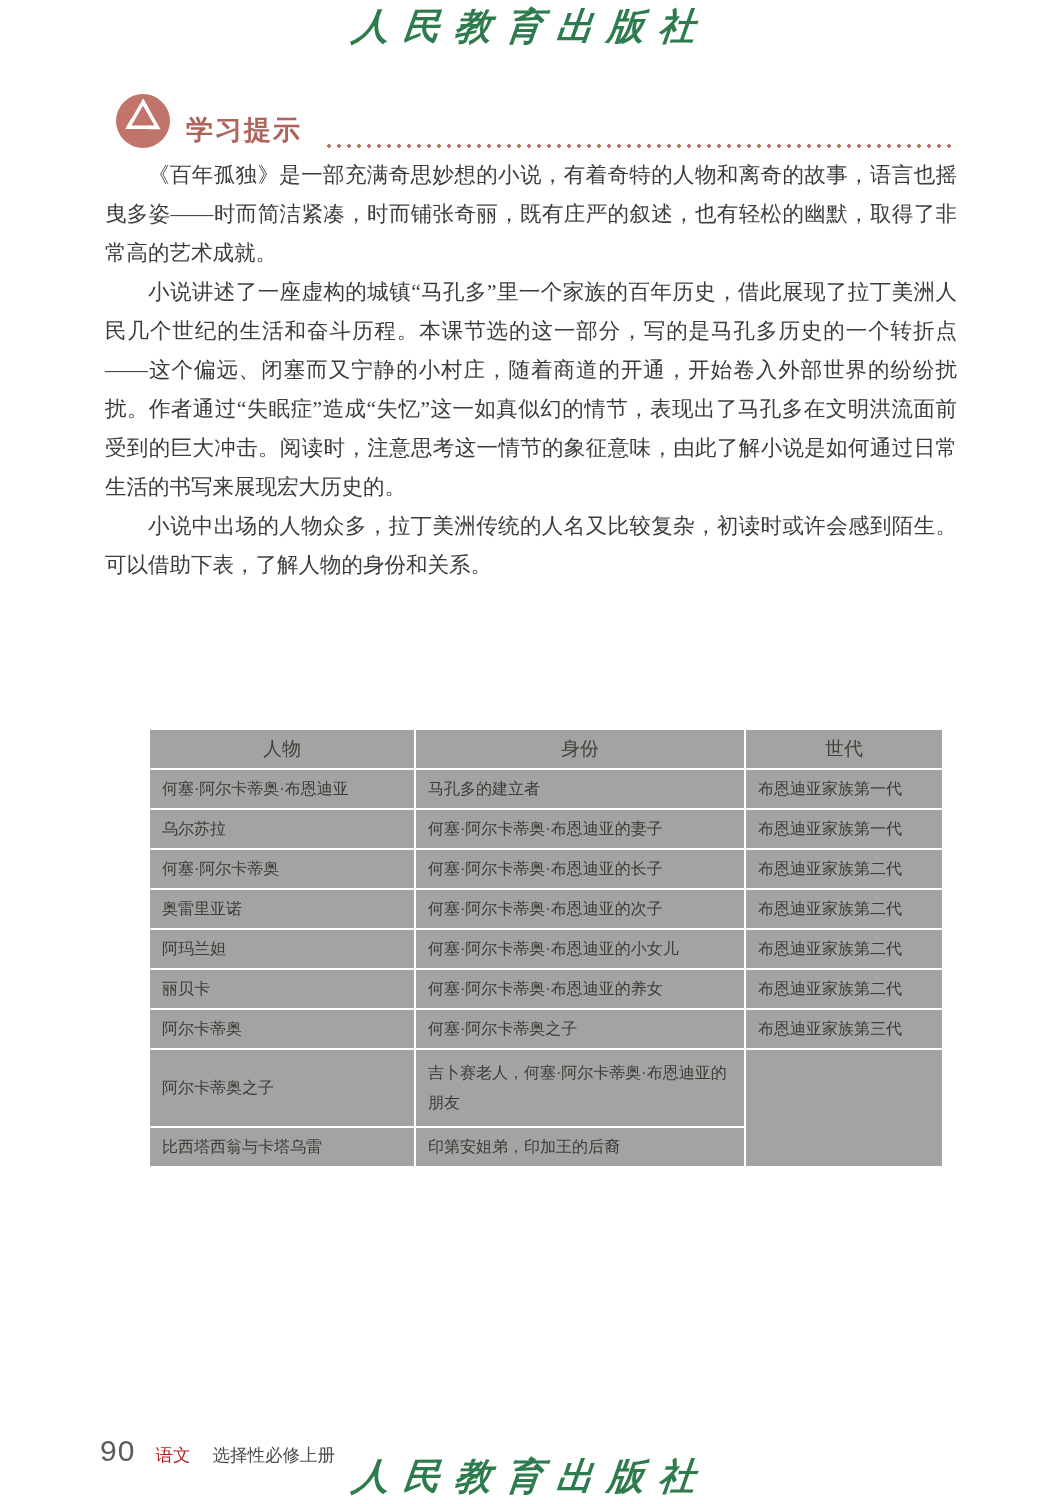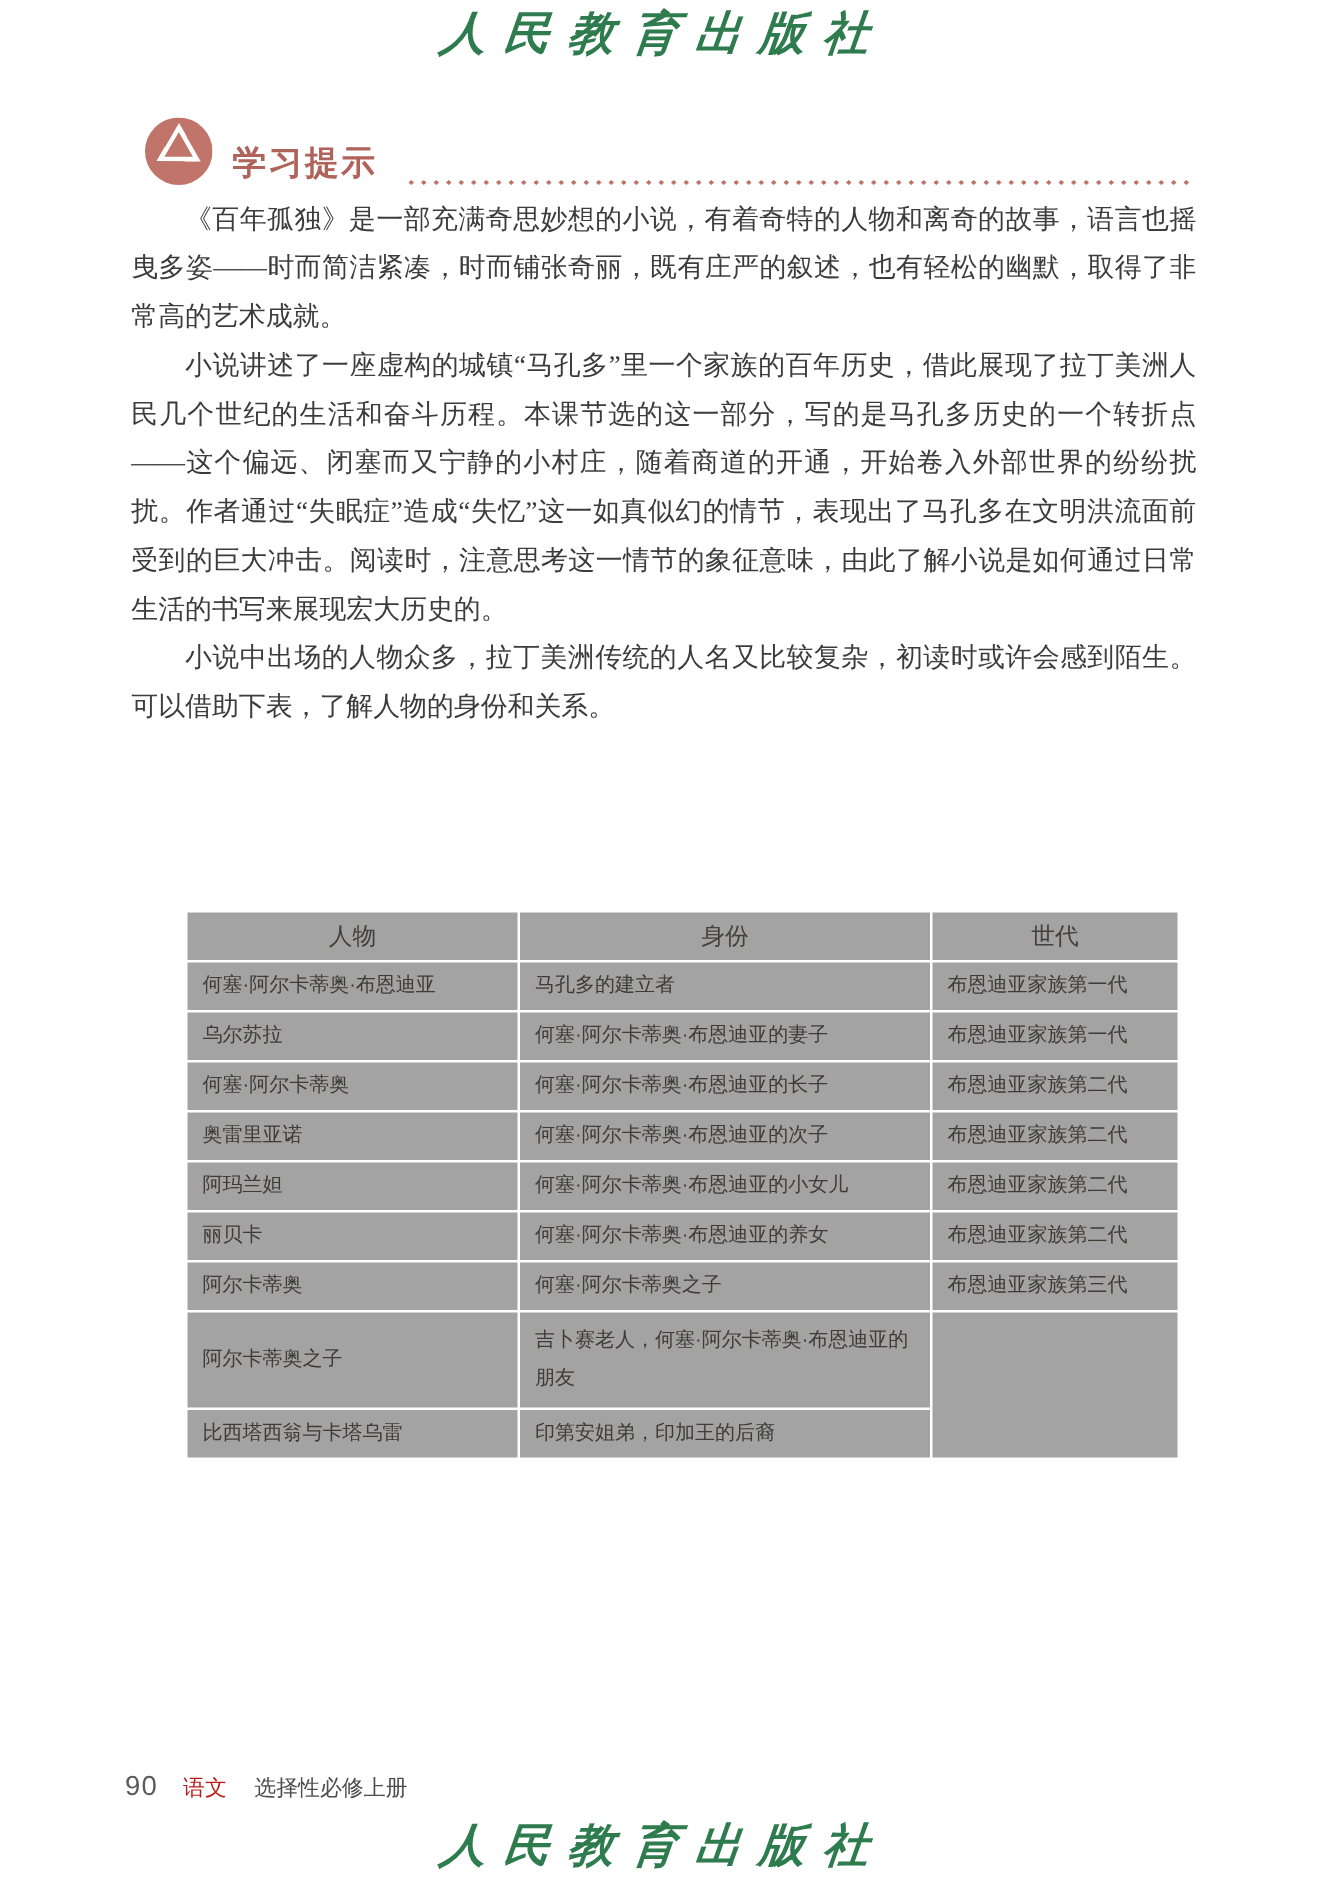--- a/index.html
+++ b/index.html
@@ -121,21 +121,21 @@
   
   .footer {
     position: absolute;
     top: 1416px;
     left: 100px;
     display: flex;
     align-items: baseline;
     font-family: "Liberation Sans", "DejaVu Sans", sans-serif;
     color: #5a5a5a;
   }
-  .page-number { font-size: 22px; letter-spacing: 1px; }
+  .page-number { font-size: 30px; letter-spacing: 1px; margin-top: 18px; }
   .footer-subject { font-size: 17.5px; margin-left: 20px; color: #b91c1c; }
   .footer-book { font-size: 17.5px; margin-left: 22px; color: #4c4c4c; text-align: right; }
 </style>
 </head>
 <body>
 
 <div class="page">
 
   <div class="brand brand-top">人民教育出版社</div>
 

